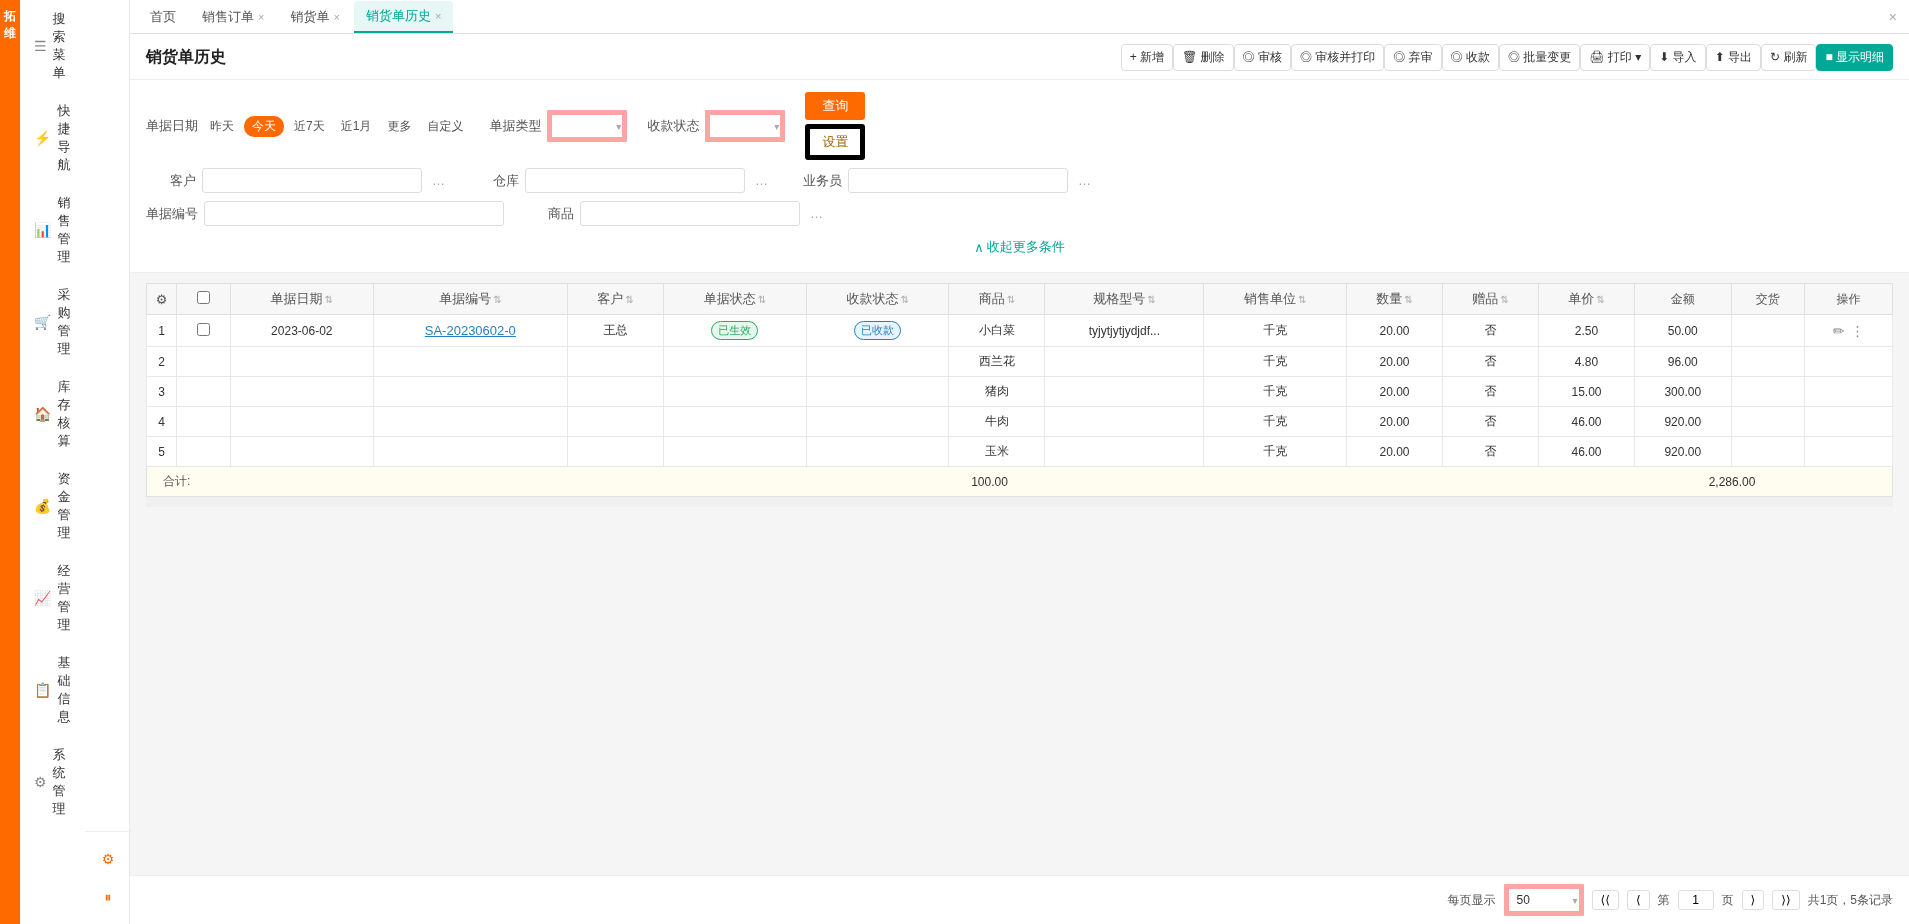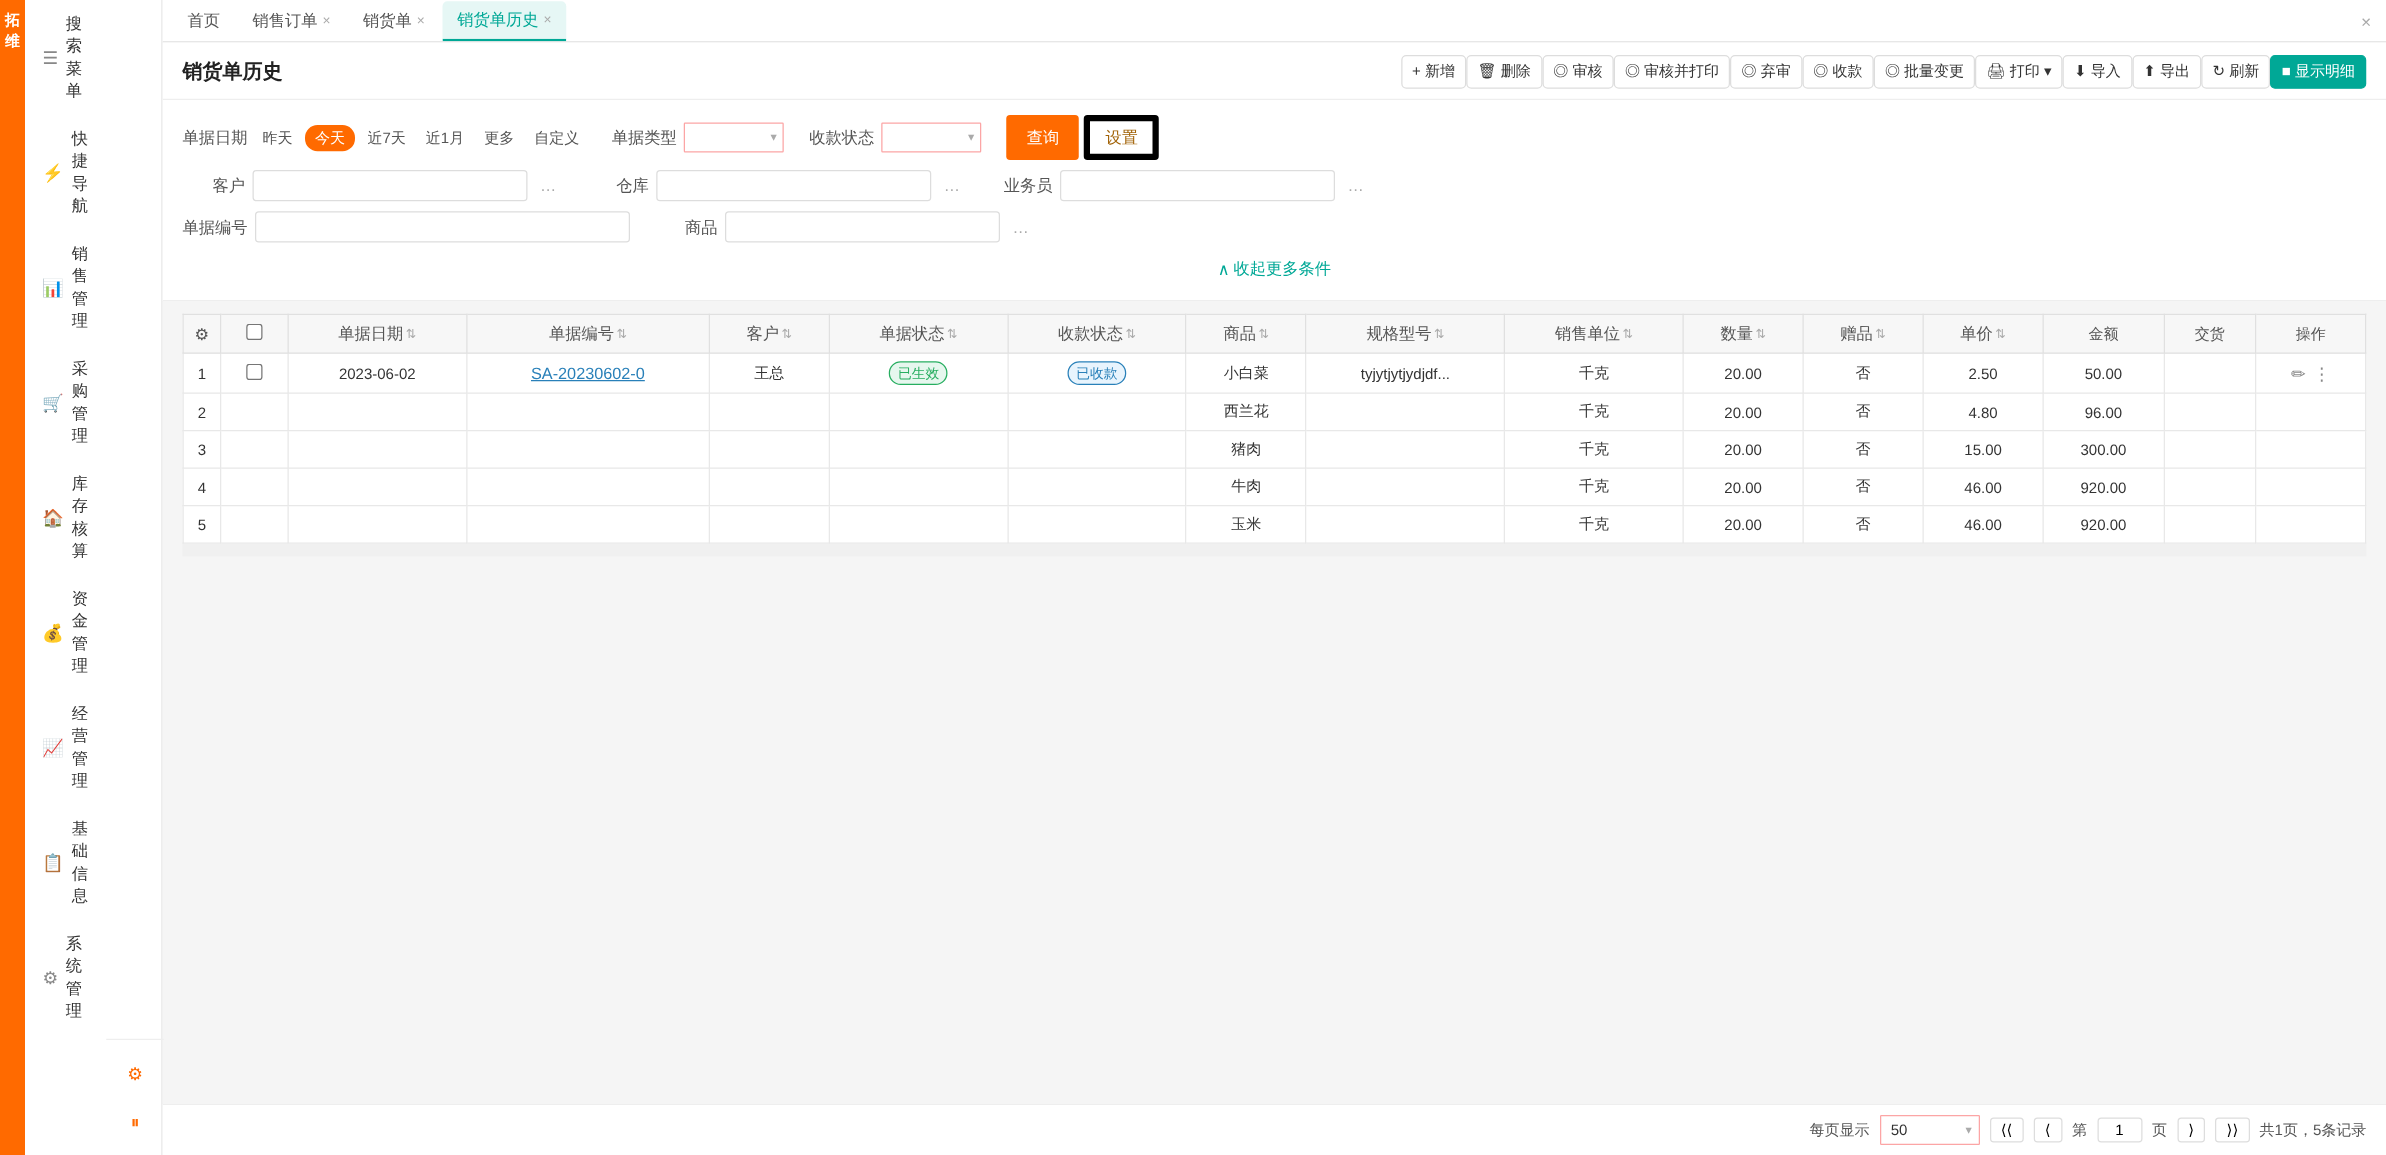--- a/index.html
+++ b/index.html
@@ -67,21 +67,21 @@
     .footer-cell { padding: 6px 8px; text-align: center; color: #333; font-size: 12px; }
 
     
     .pagination { display: flex; align-items: center; justify-content: flex-end; padding: 8px 16px; gap: 8px; background: #fff; border-top: 1px solid #eee; }
     .page-info { font-size: 12px; color: #555; }
     .page-btn { border: 1px solid #ddd; background: #fff; padding: 2px 8px; cursor: pointer; border-radius: 3px; font-size: 12px; }
     .page-input { width: 36px; border: 1px solid #ddd; border-radius: 3px; text-align: center; padding: 2px; font-size: 12px; }
     .per-page-select { border: 1px solid #ddd; border-radius: 3px; padding: 2px 4px; font-size: 12px; }
 
     .select-wrapper { position: relative; display: inline-flex; align-items: center; }
-    .select-wrapper select { border: 1px solid #fca5a5; border-radius: 1px; padding: 4px 22px 4px 8px; appearance: none; background: #fff; min-width: 80px; color: #333; font-size: 12px; cursor: pointer; }
+    .select-wrapper select { border: 5px solid #fca5a5; border-radius: 1px; padding: 4px 22px 4px 8px; appearance: none; background: #fff; min-width: 80px; color: #333; font-size: 12px; cursor: pointer; }
     .select-arrow { position: absolute; right: 6px; pointer-events: none; color: #aaa; font-size: 10px; }
     .scrollbar-area { height: 10px; background: #f0f0f0; overflow-x: auto; }
     .scrollbar-inner { width: 300px; height: 10px; }
   </style>
 </head>
 <body>
 
 <div class="sidebar">
   <div class="sidebar-logo">拓维</div>
 
@@ -196,21 +196,21 @@
           <span class="select-arrow">▾</span>
         </div>
       </div>
       <div class="filter-item">
         <span class="filter-label">收款状态</span>
         <div class="select-wrapper">
           <select class="filter-input"><option></option></select>
           <span class="select-arrow">▾</span>
         </div>
       </div>
-      <div style="display:flex;flex-direction:row;gap:4px;">
+      <div style="display:flex;flex-direction:column;gap:4px;">
         <button class="btn-query">查询</button>
         <button class="btn-set">设置</button>
       </div>
     </div>
     <div class="filter-row">
       <div class="filter-item">
         <span class="filter-label">客户</span>
         <input class="filter-input filter-input-wide" type="text" style="">
         <span class="ellipsis-btn">…</span>
       </div>
@@ -379,20 +379,30 @@
     <td>20.00</td>
     <td>否</td>
     <td>46.00</td>
     <td>920.00</td>
     <td></td>
     <td></td>
   </tr>
         </tbody>
     </table>
 
+    <div class="table-footer">
+      <div class="footer-label">合计:</div>
+      <div class="footer-cells">
+        <div style="flex:1;"></div>
+        <div class="footer-cell" style="min-width:100px;">100.00</div>
+        <div style="flex:1;"></div>
+        <div class="footer-cell" style="min-width:120px;">2,286.00</div>
+        <div style="width:100px;"></div>
+      </div>
+    </div>
 
     <div class="scrollbar-area">
       <div class="scrollbar-inner"></div>
     </div>
   </div>
 
   <div class="pagination">
     <span class="page-info">每页显示</span>
     <div class="select-wrapper">
       <select class="per-page-select">

